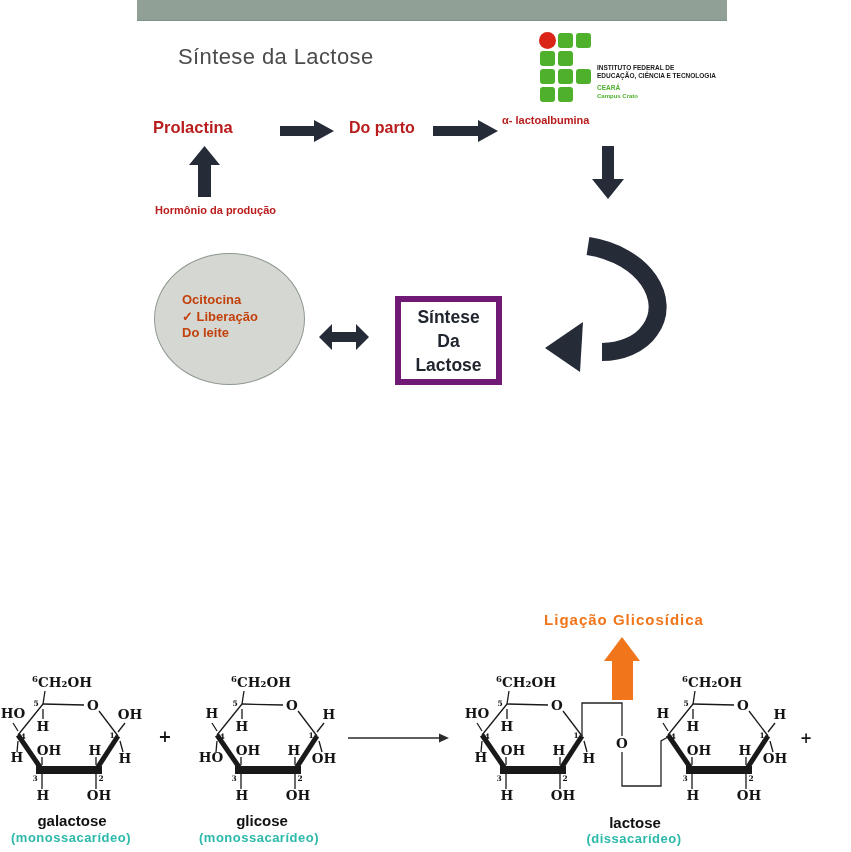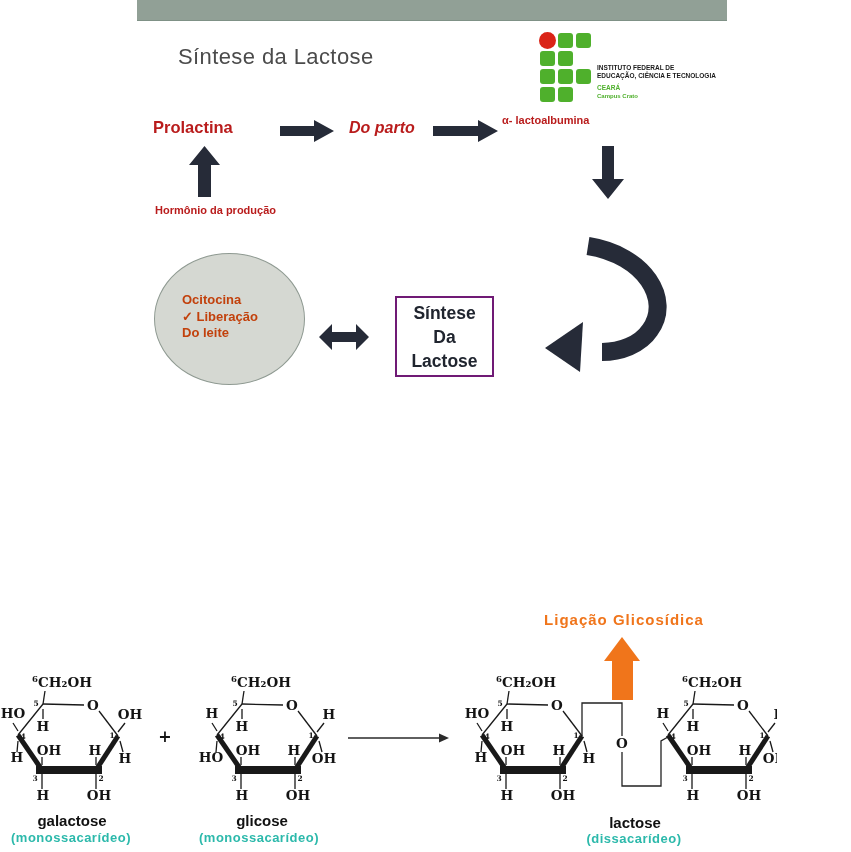--- a/index.html
+++ b/index.html
@@ -1,43 +1,43 @@
 <!DOCTYPE html>
 <html><head>
 <meta charset="utf-8">
 <style>
   html,body{margin:0;padding:0;background:#fff;}
   #slide{position:relative;width:777px;height:852px;background:#fff;overflow:hidden;
-         font-family:"Liberation Sans",sans-serif;}
+         font-family:"Liberation Sans",sans-serif;padding-left:41px;}
   .abs{position:absolute;}
   
   #top-bar{left:137px;top:0;width:590px;height:20px;background:#91a096;border-bottom:1px solid #7f9186;}
   #slide-title{left:178px;top:44px;font-size:22px;color:#4b4b4b;letter-spacing:.4px;}
   
   #logo{left:540px;top:33px;width:200px;height:72px;}
   .lg-sq{position:absolute;width:15px;height:15px;background:#4fb02c;border-radius:3px;}
   .lg-circle{position:absolute;width:17px;height:17px;left:-1px;top:-1px;background:#da2417;border-radius:50%;}
   .lg-text{position:absolute;left:57px;top:31px;font-size:6.5px;font-weight:bold;color:#1a1a1a;line-height:8px;white-space:nowrap;}
   .lg-green{color:#4fb02c;}
   .lg-state{margin-top:4px;}
   .lg-campus{font-size:6px;font-weight:bold;}
   
   .fc{font-weight:bold;color:#b91c1c;white-space:nowrap;}
   #t-prolactina{left:153px;top:118px;font-size:16.5px;}
-  #t-doparto{left:349px;top:119px;font-size:16px;font-style:italic;}
+  #t-doparto{left:349px;top:119px;font-size:16px;}
   #t-lacto{left:502px;top:114px;font-size:11px;}
   #t-hormonio{left:155px;top:204px;font-size:11px;}
   #t-ativa{left:505px;top:205px;font-size:16px;}
   
   #ellipse{left:154px;top:253px;width:149px;height:130px;background:#d5d8d2;
            border:1.5px solid #8f9a92;border-radius:50%;}
   #ellipse-text{left:182px;top:292px;font-size:13px;font-weight:bold;color:#c2410c;line-height:16.5px;}
   #ellipse-text span{display:block;}
   
-  #synth-box{left:395px;top:296px;width:95px;height:77px;border:2px solid #701a75;background:#fff;
+  #synth-box{left:395px;top:296px;width:95px;height:77px;border:6px solid #701a75;background:#fff;
              display:flex;flex-direction:column;align-items:center;justify-content:center;}
   #synth-box span{display:block;font-size:17.5px;font-weight:bold;color:#20252f;line-height:24px;text-align:center;}
   
   #chem-svg text{font-family:"DejaVu Serif",serif;font-weight:bold;fill:#141414;text-anchor:middle;}
   #chem-svg .mol-name{font-family:"Liberation Sans",sans-serif;font-size:15px;fill:#111;}
   #chem-svg .mol-type{font-family:"Liberation Sans",sans-serif;font-size:13px;fill:#2cb9ab;letter-spacing:.5px;}
   #chem-svg .chem-plus{font-size:16px;}
   #chem-svg .chem-water{font-size:14.5px;text-anchor:start;}
   #chem-svg .bridge-o{font-size:13.5px;}
   #chem-svg .ligacao{font-family:"Liberation Sans",sans-serif;font-size:15px;fill:#f0751b;letter-spacing:1px;}

